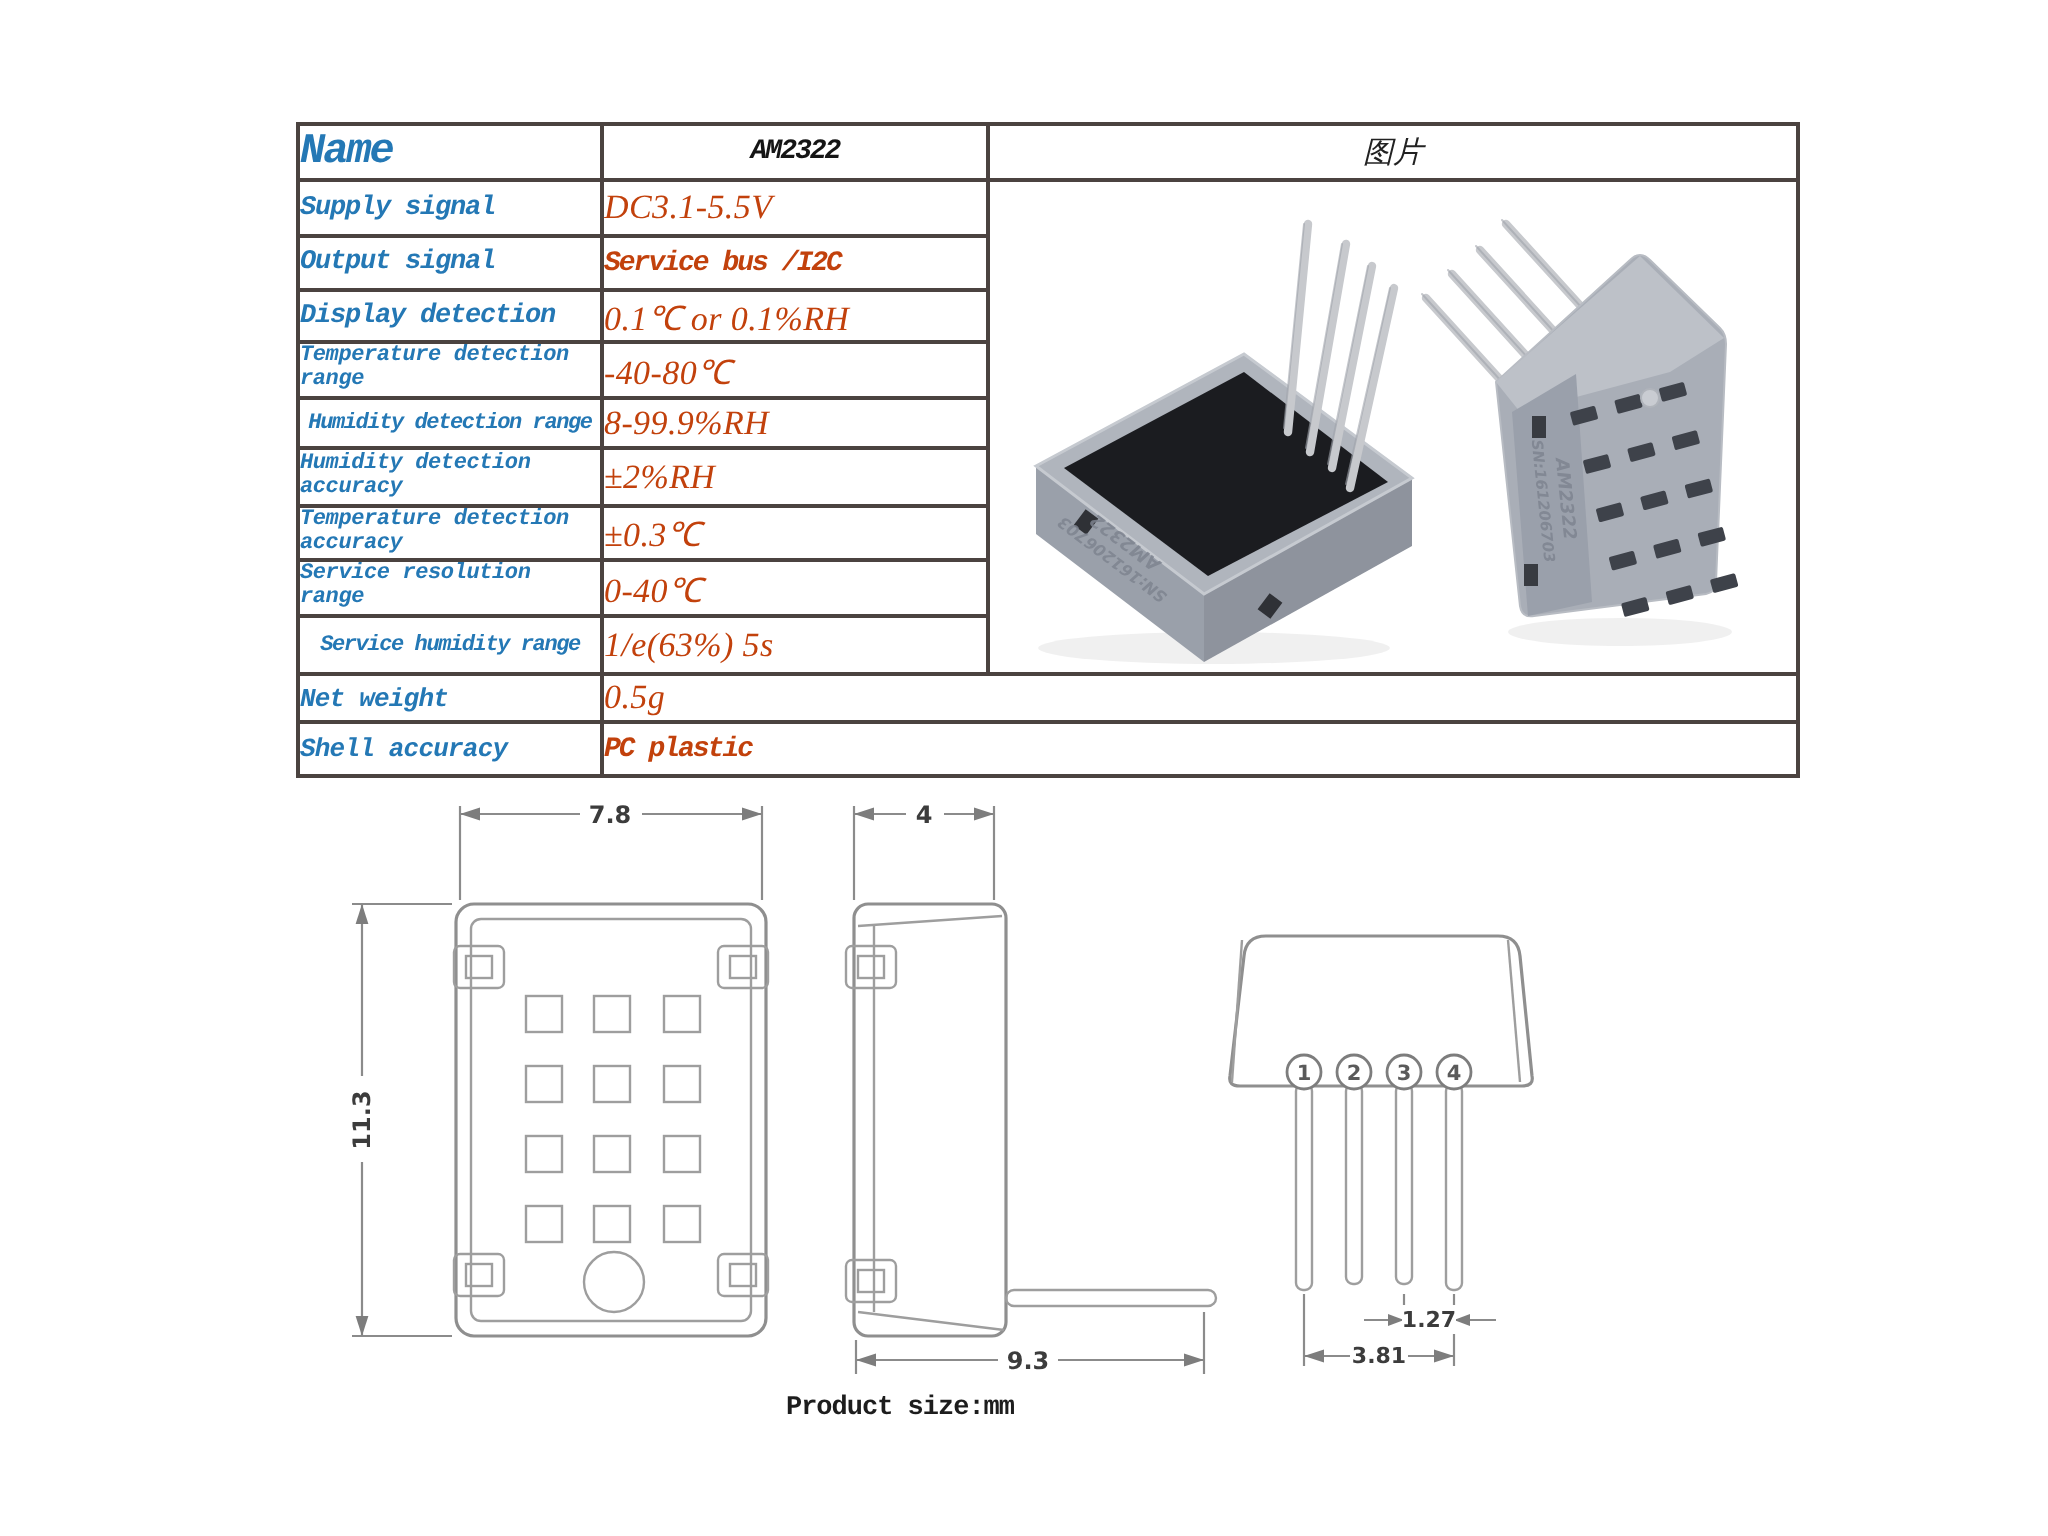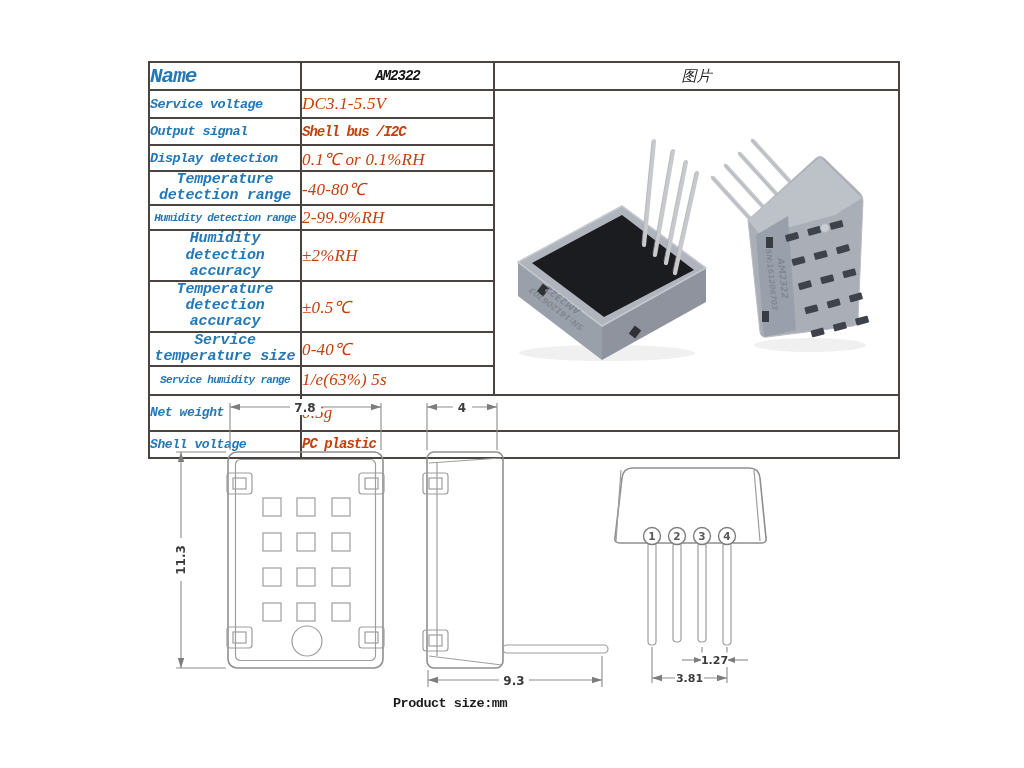--- a/index.html
+++ b/index.html
@@ -25,21 +25,21 @@
     font-weight:bold;font-size:14px;color:#151515;letter-spacing:-1px;
   }
   th.pic-hd{
     text-align:center;font-size:15px;font-weight:normal;color:#222;border-radius:13px;
   }
   td.lbl{
     color:#2478b5;font-family:"Liberation Mono",monospace;font-weight:bold;
     padding-left:5px;
   }
   .lbl-a{font-size:13.5px;letter-spacing:-0.6px;white-space:nowrap;}
-  .lbl-b{font-size:15px;letter-spacing:-0.2px;line-height:1.08;text-align:center;}
+  .lbl-b{font-size:11px;letter-spacing:-0.2px;line-height:1.08;}
   .lbl-c{font-size:11px;letter-spacing:-0.7px;white-space:nowrap;text-align:center;}
   .lbl-d{font-size:13px;letter-spacing:-0.4px;white-space:nowrap;}
   td.val{padding-left:13px;color:#c2410c;}
   .v-serif{font-family:"Liberation Serif",serif;font-size:17px;letter-spacing:0.2px;}
   .v-mono{font-family:"Liberation Mono",monospace;font-weight:bold;font-size:14px;letter-spacing:-1px;}
   td.photo-cell{padding:1px;vertical-align:top;background:#fff;}
   td.photo-cell svg{display:block;}
   
   #dims-svg{position:absolute;left:150px;top:390px;}
   .oline{stroke:#8f8f8f;stroke-width:1.6;fill:none;}
@@ -62,21 +62,21 @@
         <col style="width:193px">
         <col style="width:405px">
       </colgroup>
     <tbody>
         <tr style="height:28px">
       <th class="name-hd">Name</th>
       <th class="model-hd">AM2322</th>
       <th class="pic-hd">图片</th>
     </tr>
     <tr style="height:28px">
-      <td class="lbl lbl-a">Service voltage</td>
+      <td class="lbl lbl-a">Supply signal</td>
       <td class="val v-serif">DC3.1-5.5V</td>
       <td class="photo-cell" rowspan="9">
 
         <svg width="401" height="243" viewBox="0 0 401 243">
 
           <ellipse cx="112" cy="232" rx="88" ry="8" fill="rgba(0,0,0,0.06)"></ellipse>
           <ellipse cx="315" cy="224" rx="56" ry="7" fill="rgba(0,0,0,0.06)"></ellipse>
 
           <g>
 
@@ -157,56 +157,56 @@
             <g transform="translate(64,184) rotate(217)">
               <text class="emboss" font-size="8" text-anchor="middle" x="0" y="-2">SN:161206703</text>
               <text class="emboss" font-size="9" text-anchor="middle" x="0" y="9">AM2322</text>
             </g>
           </g>
         </svg>
       </td>
     </tr>
     <tr style="height:27px">
       <td class="lbl lbl-a">Output signal</td>
-      <td class="val v-mono">Shell bus /I2C</td>
+      <td class="val v-mono">Service bus /I2C</td>
     </tr>
     <tr style="height:26px">
       <td class="lbl lbl-a">Display detection</td>
       <td class="val v-serif">0.1℃ or 0.1%RH</td>
     </tr>
     <tr style="height:28px">
       <td class="lbl lbl-b">Temperature detection range</td>
       <td class="val v-serif">-40-80℃</td>
     </tr>
     <tr style="height:25px">
       <td class="lbl lbl-c">Humidity detection range</td>
-      <td class="val v-serif">2-99.9%RH</td>
+      <td class="val v-serif">8-99.9%RH</td>
     </tr>
     <tr style="height:29px">
       <td class="lbl lbl-b">Humidity detection accuracy</td>
       <td class="val v-serif">±2%RH</td>
     </tr>
     <tr style="height:27px">
       <td class="lbl lbl-b">Temperature detection accuracy</td>
-      <td class="val v-serif">±0.5℃</td>
+      <td class="val v-serif">±0.3℃</td>
     </tr>
     <tr style="height:28px">
-      <td class="lbl lbl-b">Service temperature size</td>
+      <td class="lbl lbl-b">Service resolution range</td>
       <td class="val v-serif">0-40℃</td>
     </tr>
     <tr style="height:29px">
       <td class="lbl lbl-c">Service humidity range</td>
       <td class="val v-serif">1/e(63%) 5s</td>
     </tr>
-    <tr style="height:36px">
+    <tr style="height:24px">
       <td class="lbl lbl-d">Net weight</td>
       <td class="val v-serif" colspan="2">0.5g</td>
     </tr>
     <tr style="height:27px">
-      <td class="lbl lbl-d">Shell voltage</td>
+      <td class="lbl lbl-d">Shell accuracy</td>
       <td class="val v-mono" colspan="2">PC plastic</td>
     </tr>
   </tbody>
     </table>
 </div>
 
 <svg id="dims-svg" width="680" height="330" viewBox="0 0 680 330">
 
   <g>
     <rect x="78" y="62" width="155" height="216" rx="9" class="oline"></rect>

